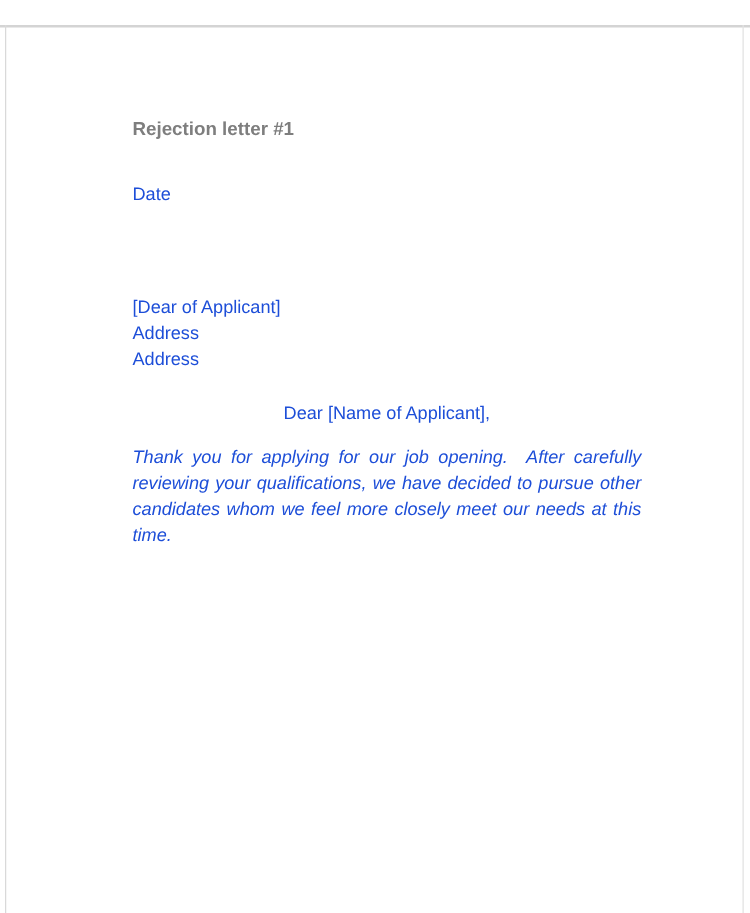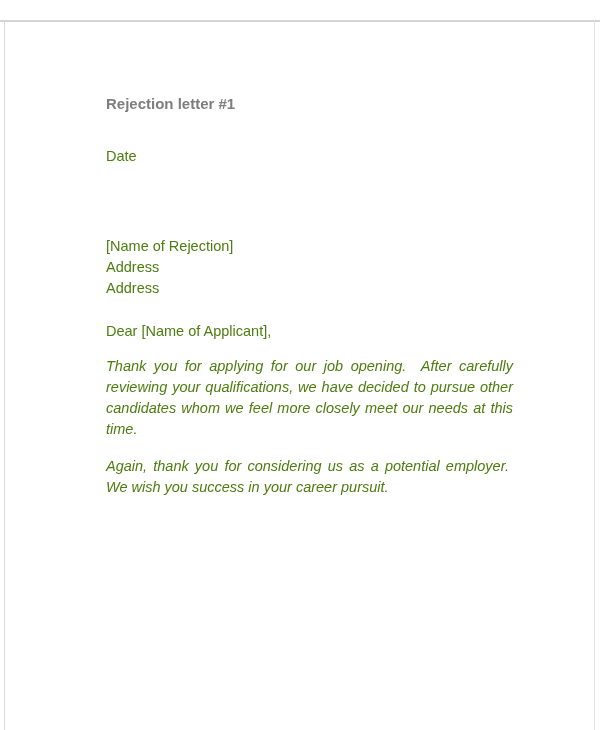--- a/index.html
+++ b/index.html
@@ -19,56 +19,55 @@
   .frame-bottom { position: absolute; bottom: 1px; left: 0; right: 0; height: 1px; background: #d8d8d8; }
   .frame-left   { position: absolute; top: 0; bottom: 0; left: 4px; width: 1px; background: #d9d9d9; }
   .frame-right  { position: absolute; top: 0; bottom: 0; right: 5px; width: 1px; background: #e2e2e2; }
 
   .block {
     position: absolute;
     left: 106px;
     width: 407px;
     font-size: 14.5px;
     line-height: 21px;
-    color: #4d7c0f;
+    color: #1d4ed8;
   }
   .letter-heading {
     top: 73px;
     font-size: 15px;
     font-weight: bold;
     color: #7e7e7e;
   }
   .date-line      { top: 126px; }
   .recipient      { top: 216px; }
-  .salutation     { top: 301px; }
+  .salutation     { top: 301px; text-align: center; }
   .body-text      { top: 336px; }
   .body-text p    { text-align: justify; margin: 0 0 15.5px 0; font-style: italic; }
   .closing        { top: 537px; }
   .signature      { top: 608px; }
 </style>
 </head>
 <body>
 
 <div class="page">
   <div class="frame-top"></div>
   <div class="frame-left"></div>
   <div class="frame-right"></div>
   <div class="frame-bottom"></div>
 
   <div class="block letter-heading">Rejection letter #1</div>
 
   <div class="block date-line">Date</div>
 
   <div class="block recipient">
-      <div>[Name of Rejection]</div>
+      <div>[Dear of Applicant]</div>
       <div>Address</div>
       <div>Address</div>
     </div>
 
   <div class="block salutation">Dear [Name of Applicant],</div>
 
   <div class="block body-text">
       <p>Thank you for applying for our job opening.&nbsp; After carefully reviewing your qualifications, we have decided to pursue other candidates whom we feel more closely meet our needs at this time.</p>
-      <p>Again, thank you for considering us as a potential employer.&nbsp; We wish you success in your career pursuit.</p>
     </div>
 
 
 </div>
 
 </body></html>

